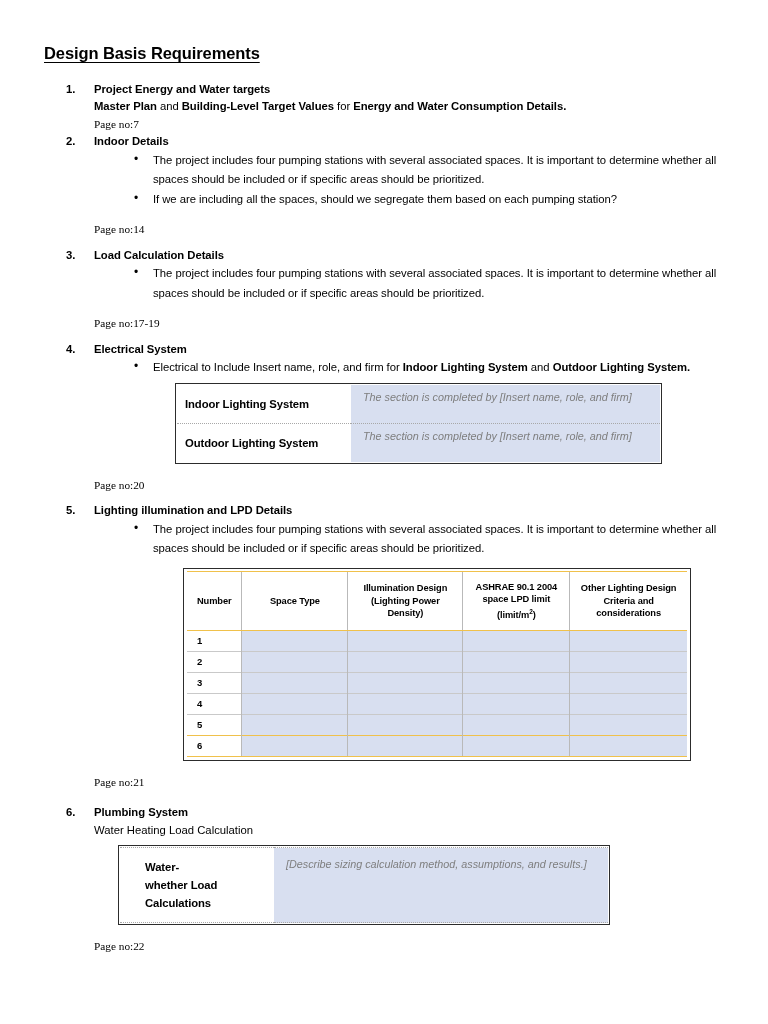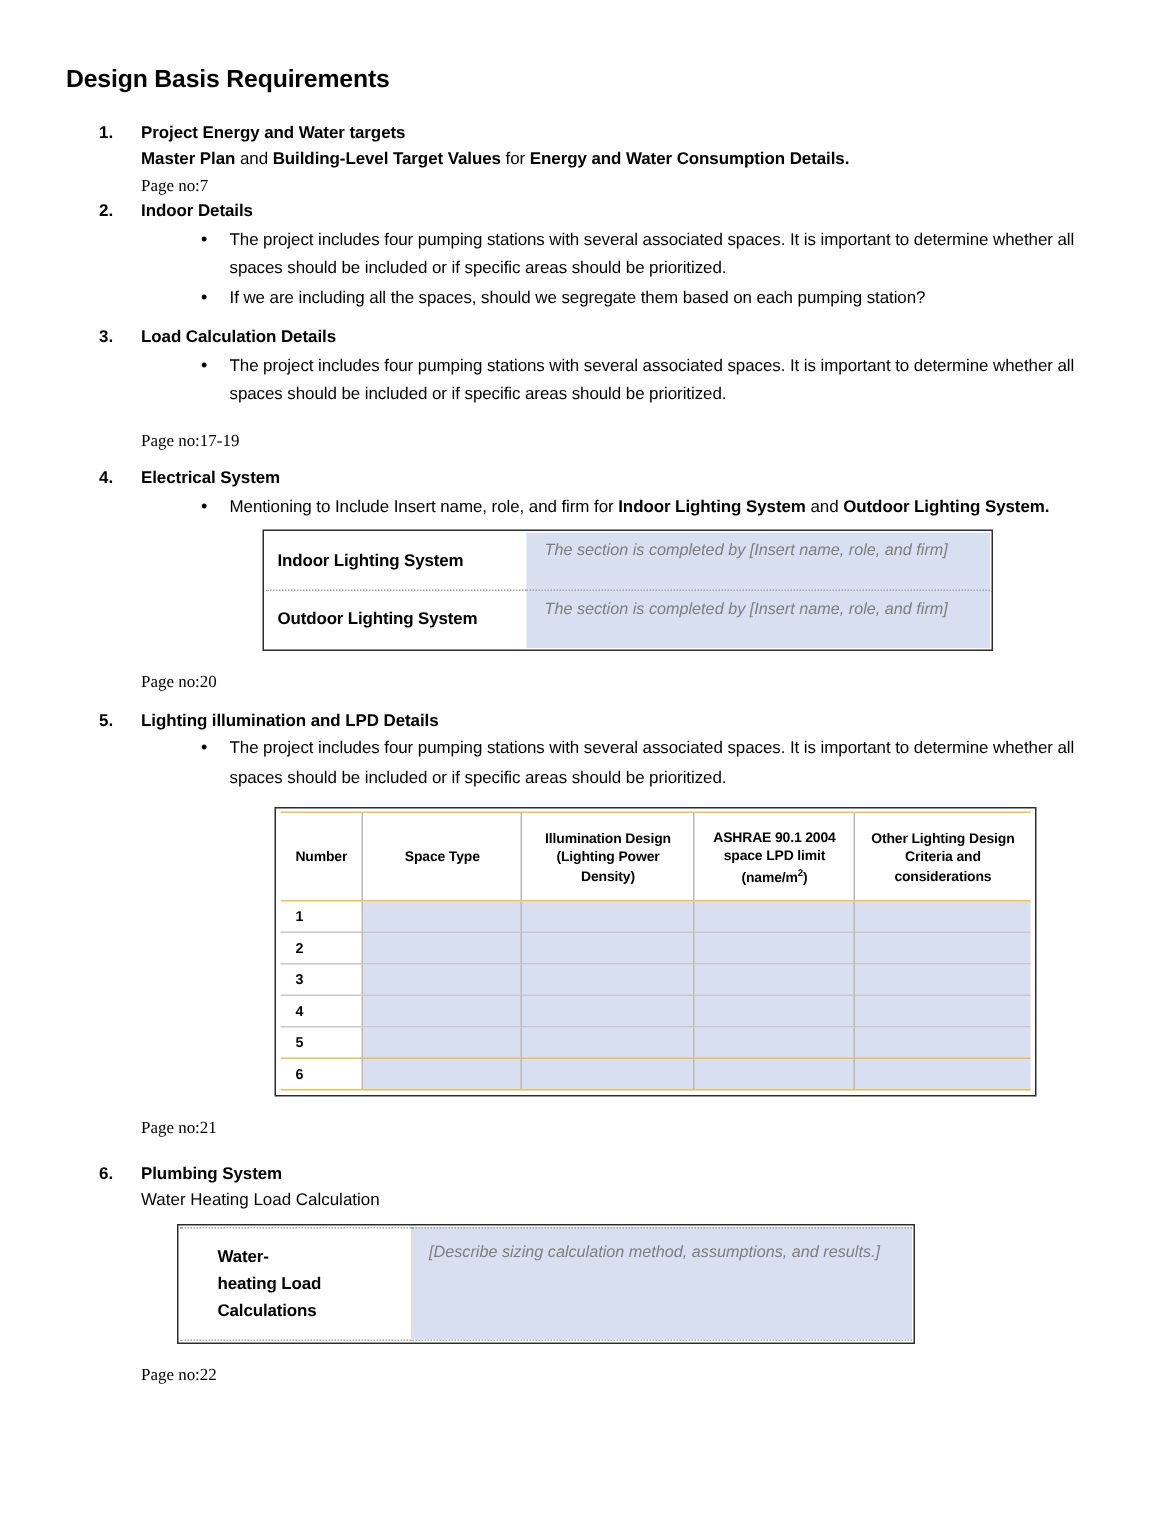--- a/index.html
+++ b/index.html
@@ -20,20 +20,21 @@
     height: 1024px;
     background: #ffffff;
     box-sizing: border-box;
     padding: 44px 40px 0 44px;
   }
 
   
   .doc-title {
     font-size: 16.5px;
     font-weight: bold;
+    text-decoration: underline;
     text-underline-offset: 3px;
     letter-spacing: -0.1px;
     margin: 0 0 17px 0;
     line-height: 1.2;
   }
 
   
   .num-list {
     list-style: none;
     margin: 0;
@@ -242,39 +243,40 @@
     <div class="page-no">Page no:7</div>
 
     <li class="num-item">
       <span class="num-marker">2.</span>
       <div class="item-heading">Indoor Details</div>
       <ul class="bullets">
         <li class="bullet">The project includes four pumping stations with several associated spaces. It is important to determine whether all spaces should be included or if specific areas should be prioritized.</li>
         <li class="bullet">If we are including all the spaces, should we segregate them based on each pumping station?</li>
       </ul>
     </li>
+    <div class="page-no spaced">Page no:14</div>
 
     <div class="sec-gap-sm"></div>
 
     <li class="num-item">
       <span class="num-marker">3.</span>
       <div class="item-heading">Load Calculation Details</div>
       <ul class="bullets">
         <li class="bullet">The project includes four pumping stations with several associated spaces. It is important to determine whether all spaces should be included or if specific areas should be prioritized.</li>
       </ul>
     </li>
     <div class="page-no spaced">Page no:17-19</div>
 
     <div class="sec-gap-sm"></div>
 
     <li class="num-item">
       <span class="num-marker">4.</span>
       <div class="item-heading">Electrical System</div>
       <ul class="bullets">
-        <li class="bullet"><span>Mentioning to Include Insert name, role, and firm for </span><span class="b">Indoor Lighting System</span><span> and </span><span class="b">Outdoor Lighting System.</span></li>
+        <li class="bullet"><span>Electrical to Include Insert name, role, and firm for </span><span class="b">Indoor Lighting System</span><span> and </span><span class="b">Outdoor Lighting System.</span></li>
       </ul>
     </li>
 
     <div class="t1-wrap outer-box">
       <table class="tbl t1">
         <tbody>
           <tr>
             <td class="lbl">Indoor Lighting System</td>
             <td class="val">The section is completed by [Insert name, role, and firm]</td>
           </tr>
@@ -313,21 +315,21 @@
             <th>Number</th>
             <th>Space Type</th>
             <th>
               <span>Illumination Design</span><br>
               <span>(Lighting Power</span><br>
               <span>Density)</span>
             </th>
             <th>
               <span>ASHRAE 90.1 2004</span><br>
               <span>space LPD limit</span><br>
-              <span>(name/m</span><sup>2</sup><span>)</span>
+              <span>(limit/m</span><sup>2</sup><span>)</span>
             </th>
             <th>
               <span>Other Lighting Design</span><br>
               <span>Criteria and</span><br>
               <span>considerations</span>
             </th>
           </tr>
         </thead>
         <tbody>
           <tr>
@@ -386,21 +388,21 @@
       <div class="item-heading">Plumbing System</div>
       <div class="plain-line">Water Heating Load Calculation</div>
     </li>
 
     <div class="t3-wrap outer-box">
       <table class="tbl t3">
         <tbody>
           <tr>
             <td class="lbl">
               <span>Water-</span><br>
-              <span>heating Load</span><br>
+              <span>whether Load</span><br>
               <span>Calculations</span>
             </td>
             <td class="val">[Describe sizing calculation method, assumptions, and results.]</td>
           </tr>
         </tbody>
       </table>
     </div>
 
     <div class="sec-gap-md"></div>
     <div class="page-no">Page no:22</div>

